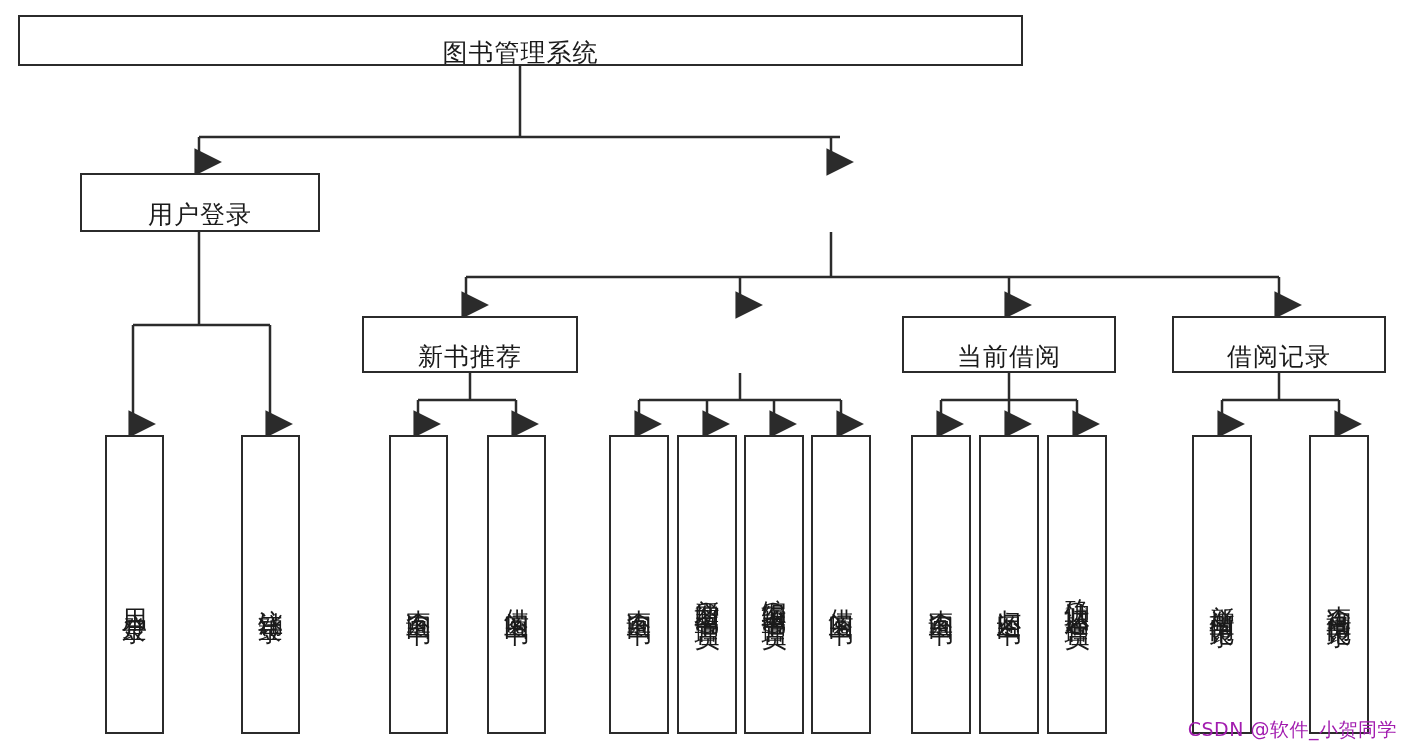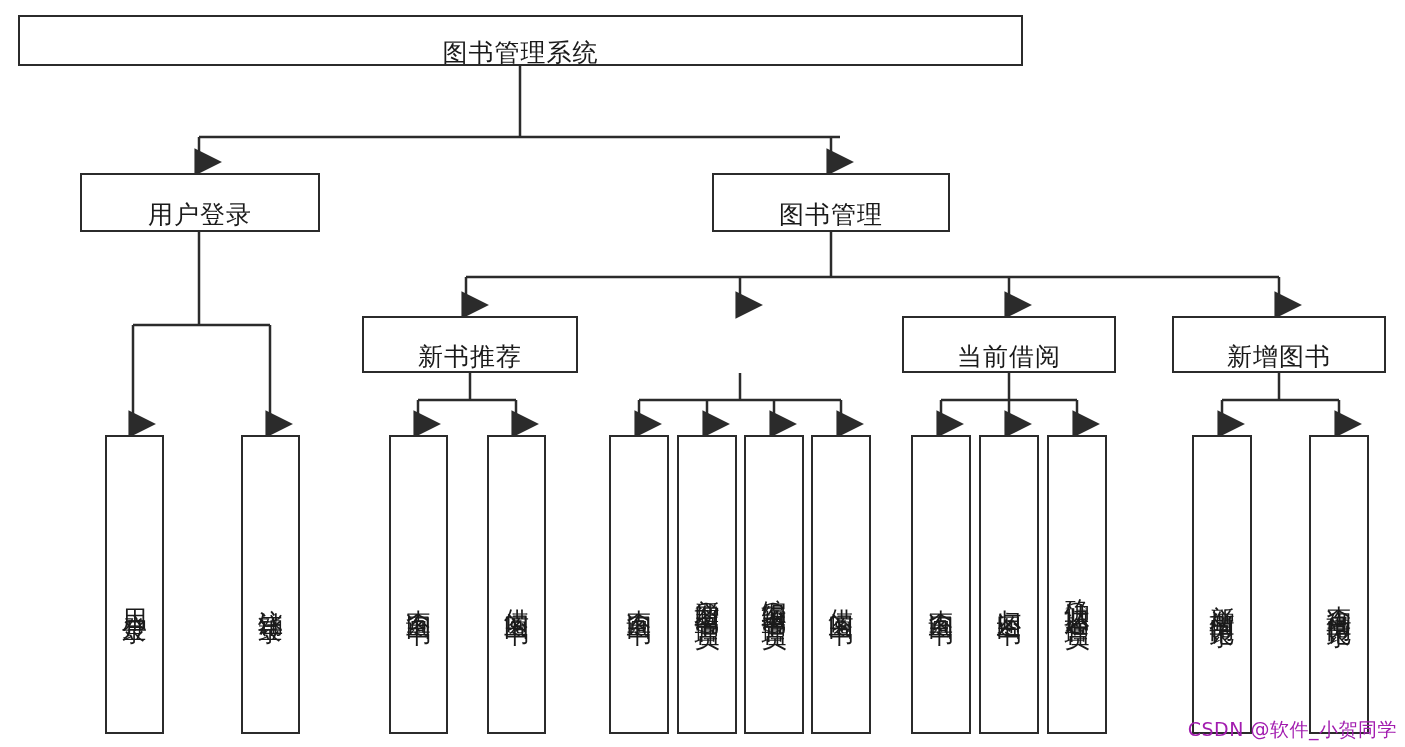--- a/index.html
+++ b/index.html
@@ -129,32 +129,29 @@
     </g>
   </svg>
 
   <div class="node h root" style="left:18px; top:15px; width:1005px; height:51px;">
     <span class="label">图书管理系统</span>
   </div>
 
   <div class="node h" style="left:80px; top:173px; width:240px; height:59px;">
     <span class="label">用户登录</span>
   </div>
-  <div class="node h" style="left:712px; top:173px; width:238px; height:59px;">
-    <span class="label">图书管理</span>
-  </div>
 
   <div class="node h" style="left:362px; top:316px; width:216px; height:57px;">
     <span class="label">新书推荐</span>
   </div>
   <div class="node h" style="left:902px; top:316px; width:214px; height:57px;">
     <span class="label">当前借阅</span>
   </div>
   <div class="node h" style="left:1172px; top:316px; width:214px; height:57px;">
-    <span class="label">新增图书</span>
+    <span class="label">借阅记录</span>
   </div>
 
   <div class="node v" style="left:105px; top:435px; width:59px; height:299px;">
     <span class="label">用户登录</span>
   </div>
   <div class="node v" style="left:241px; top:435px; width:59px; height:299px;">
     <span class="label">注销登录</span>
   </div>
 
   <div class="node v" style="left:389px; top:435px; width:59px; height:299px;">

